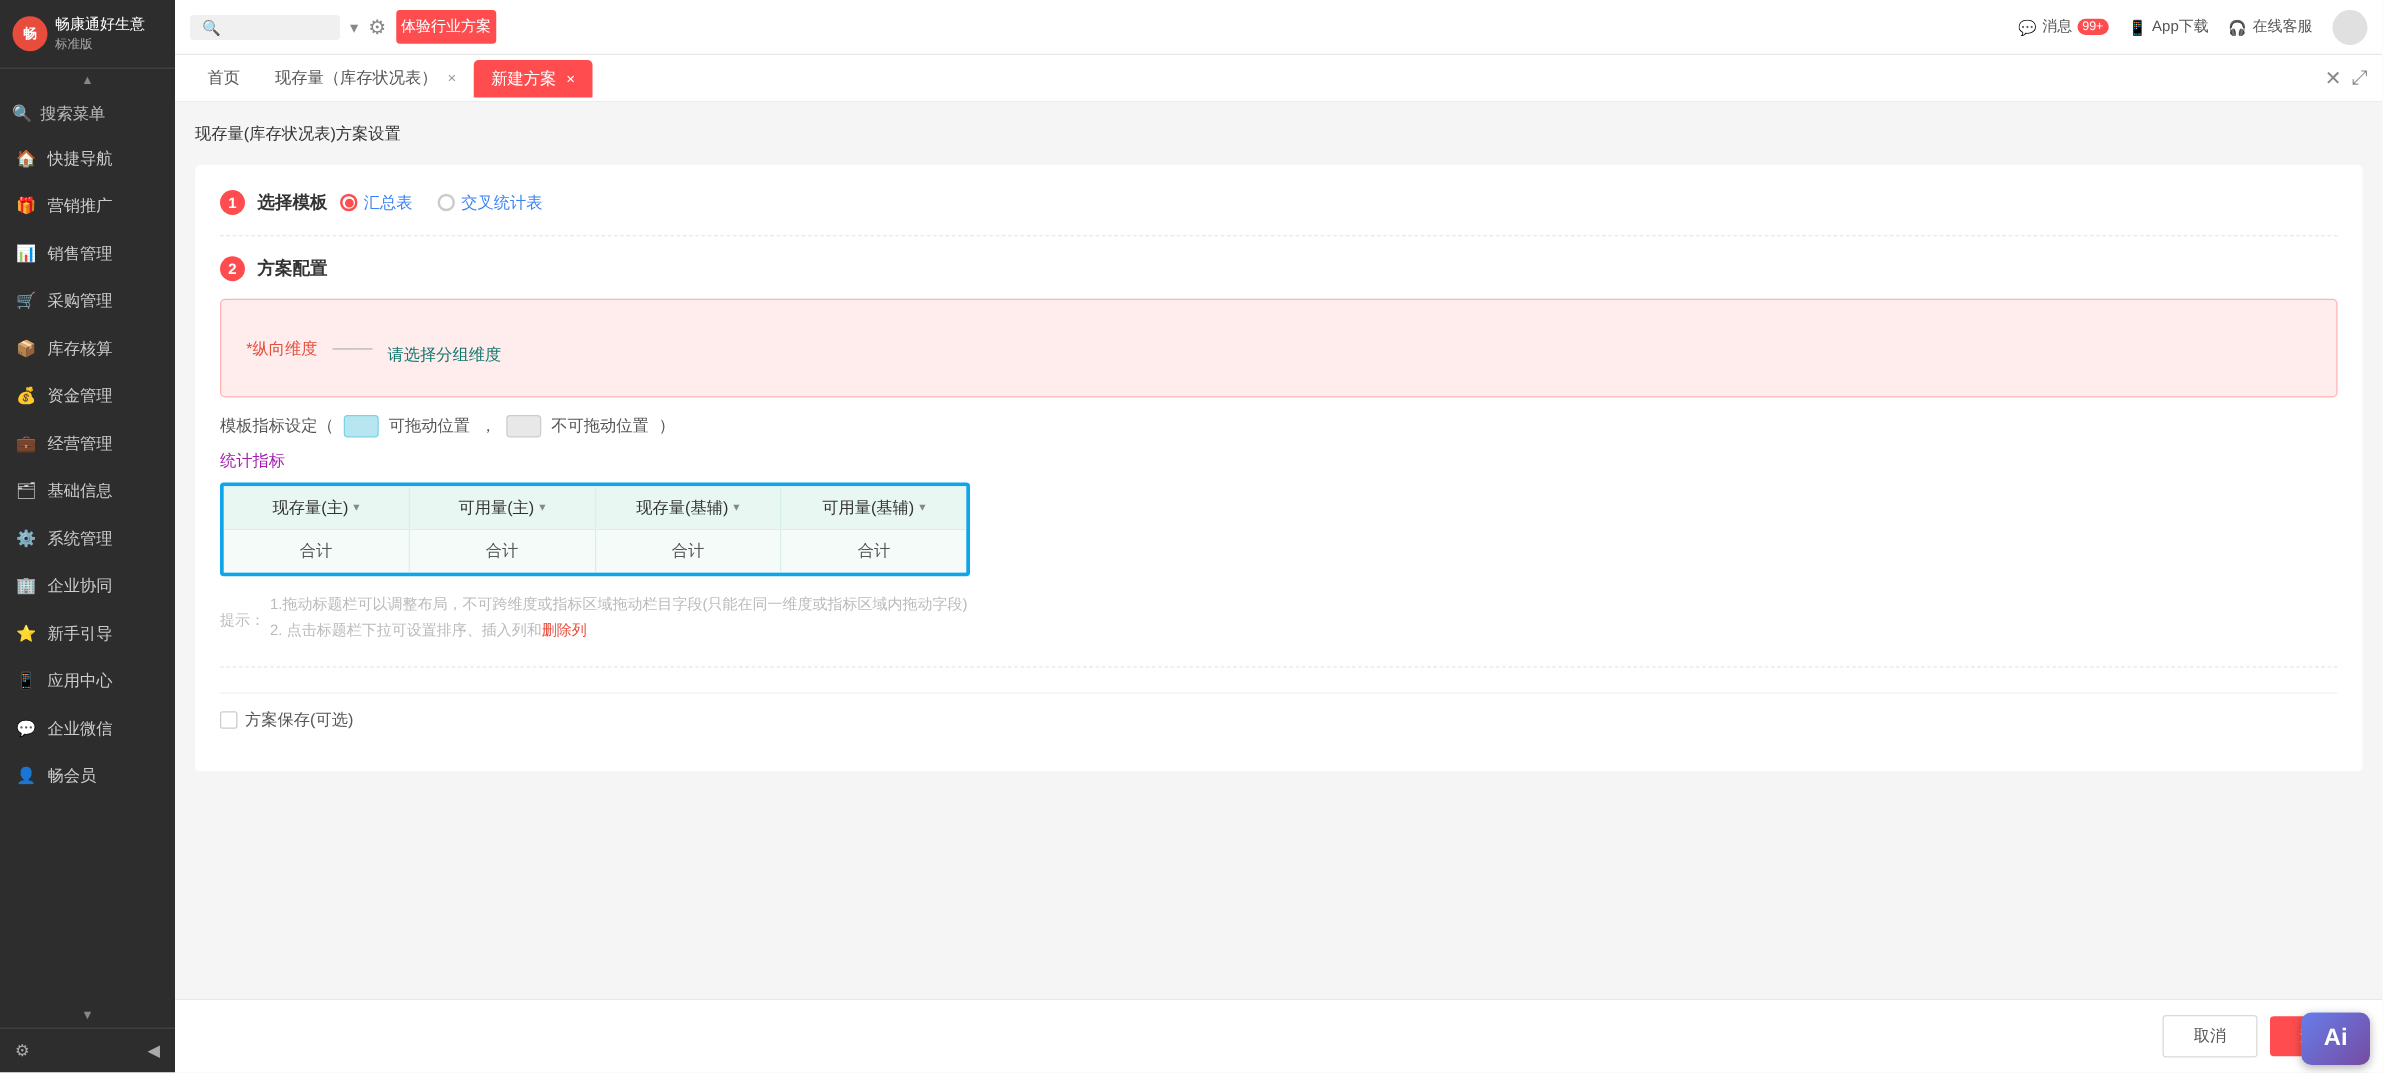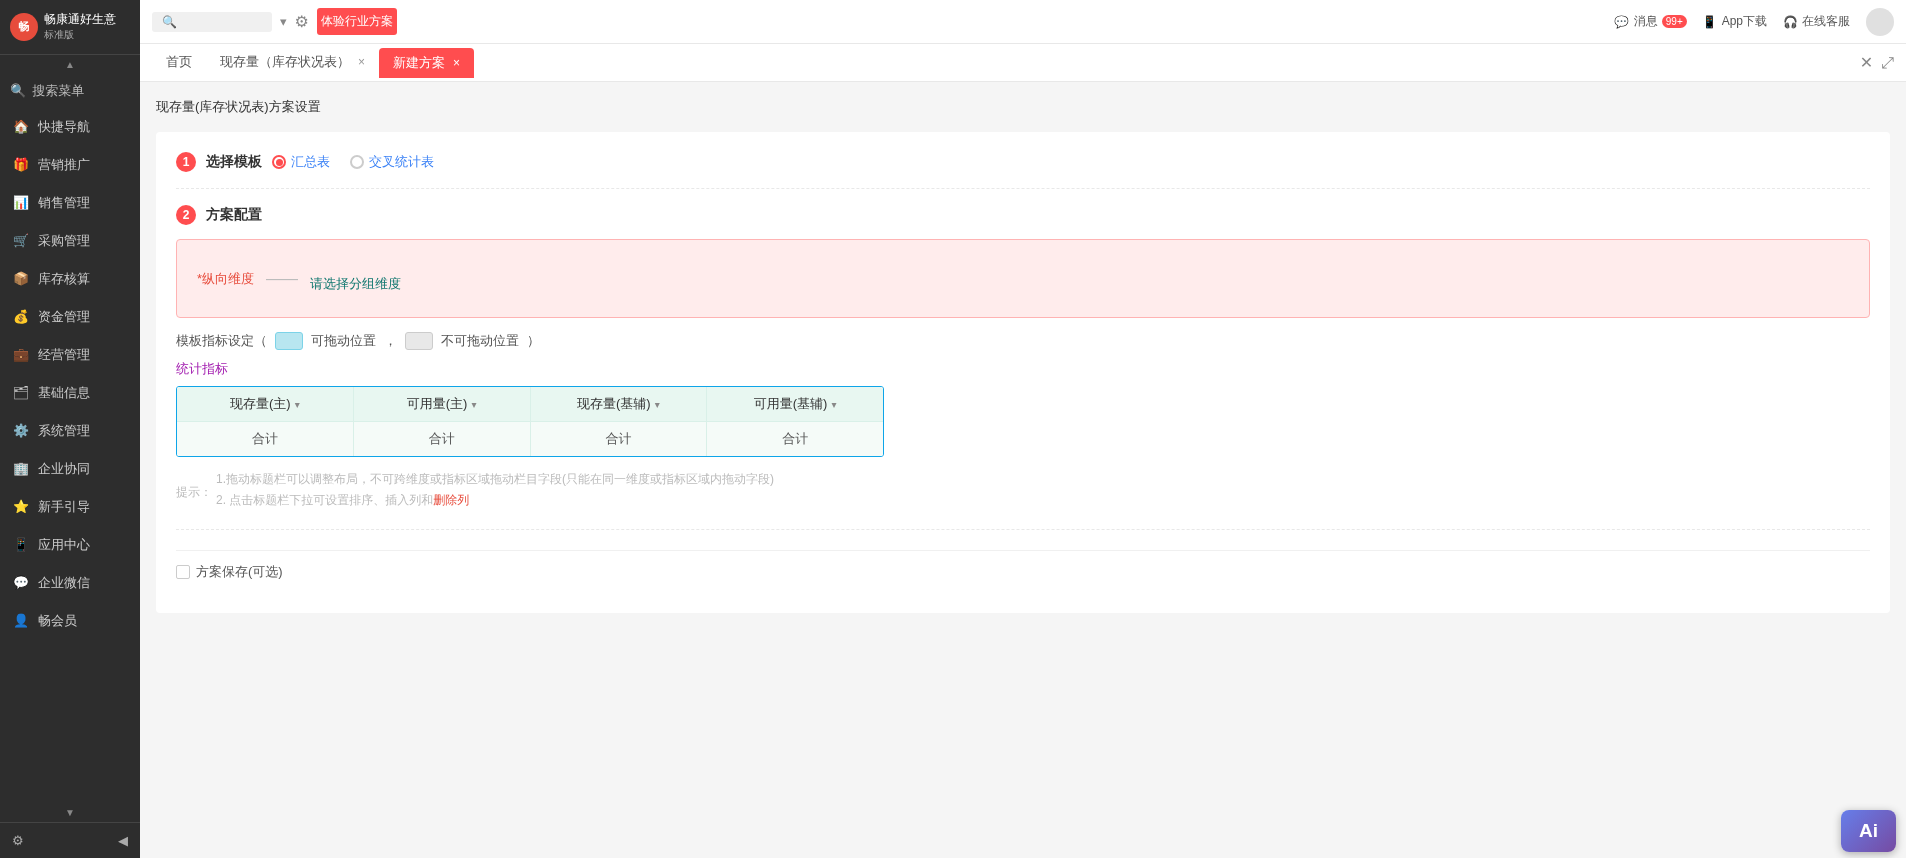--- a/index.html
+++ b/index.html
@@ -166,24 +166,24 @@
     }
     .indicator-box {
       width: 28px; height: 18px; border-radius: 3px; display: inline-block;
     }
     .indicator-blue { background: #b8e6f0; border: 1px solid #7cd3e8; }
     .indicator-gray { background: #e8e8e8; border: 1px solid #ccc; }
 
     .stats-section { margin-top: 8px; }
     .stats-label { color: #a21caf; font-size: 13px; margin-bottom: 8px; }
     .stats-table {
-      border: 1px solid #0ea5e9;
+      border: 3px solid #0ea5e9;
       border-radius: 3px;
       overflow: hidden;
-      width: 708px;
+      width: 600px;
     }
     .stats-table-header {
       display: flex; background: #e8f7f1;
     }
     .stats-col {
       flex: 1; padding: 8px 12px;
       display: flex; align-items: center; justify-content: center;
       border-right: 1px solid #d9f0e8;
       font-size: 13px; color: #333;
       gap: 4px;
@@ -475,15 +475,19 @@
 
       <div class="save-row">
         <div class="checkbox-item">
           <div class="checkbox-box"></div>
           <span>方案保存(可选)</span>
         </div>
       </div>
     </div>
   </div>
 
+  <div class="footer-bar">
+    <button class="btn-cancel">取消</button>
+    <button class="btn-query">查询</button>
+  </div>
 </div>
 
 <div class="ai-float">Ai</div>
 
 </body></html>

